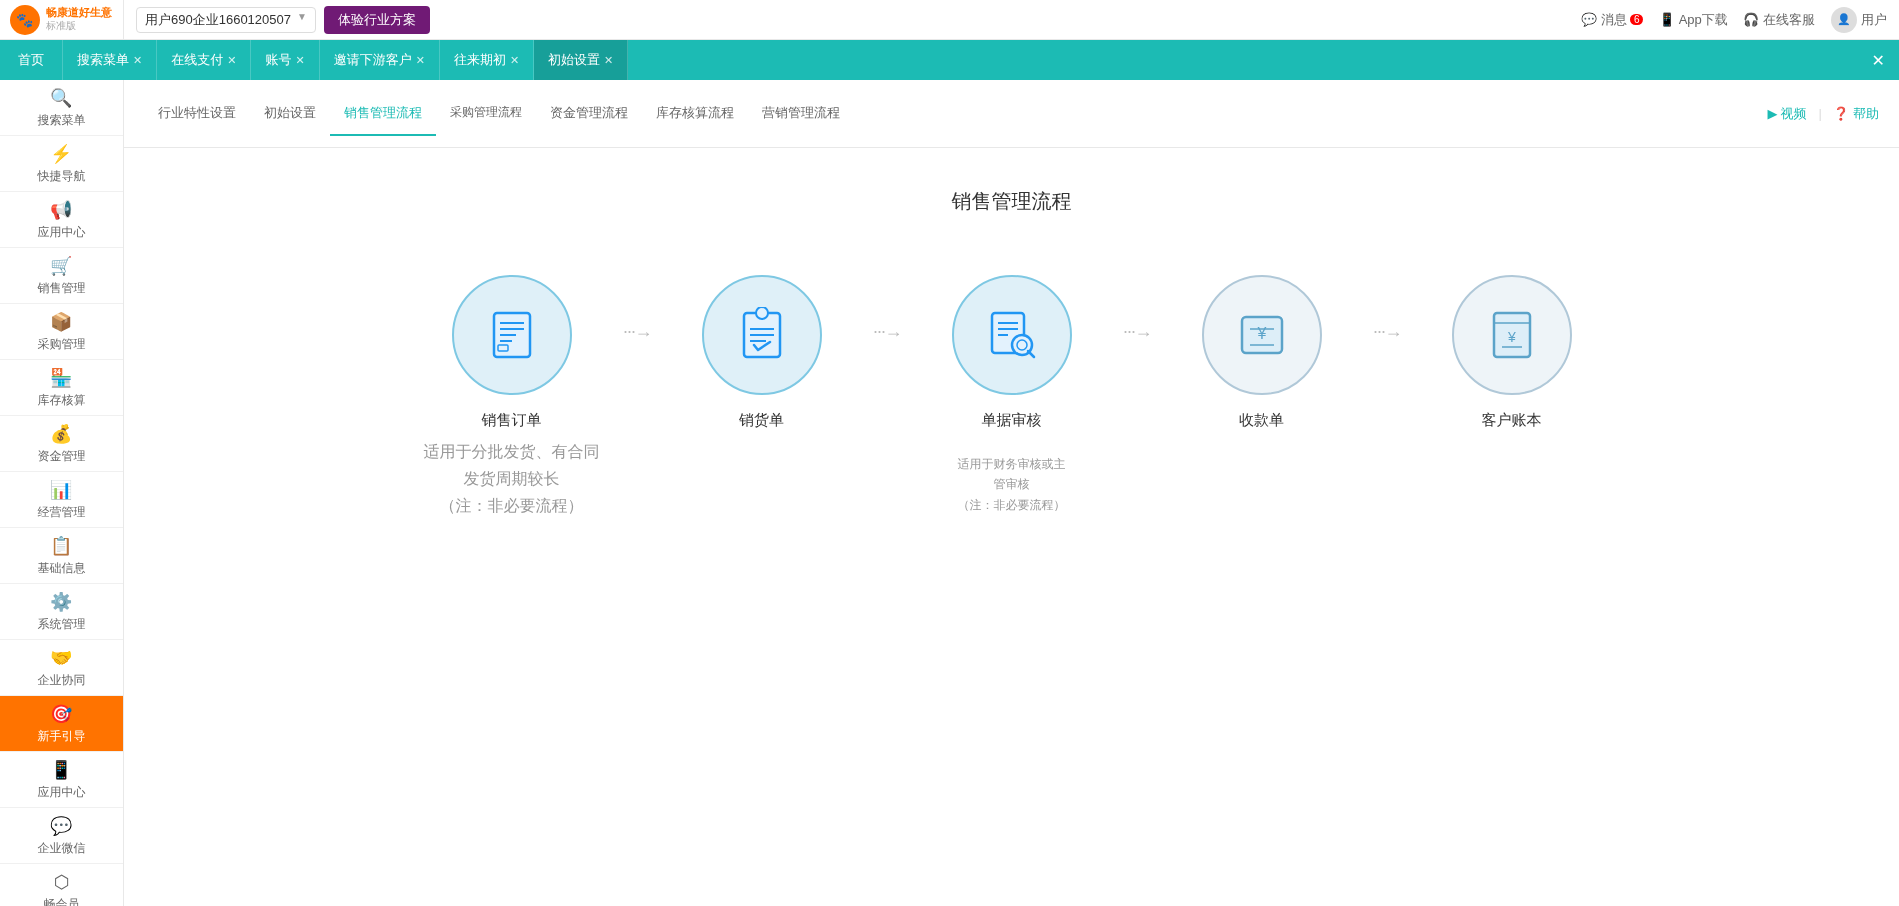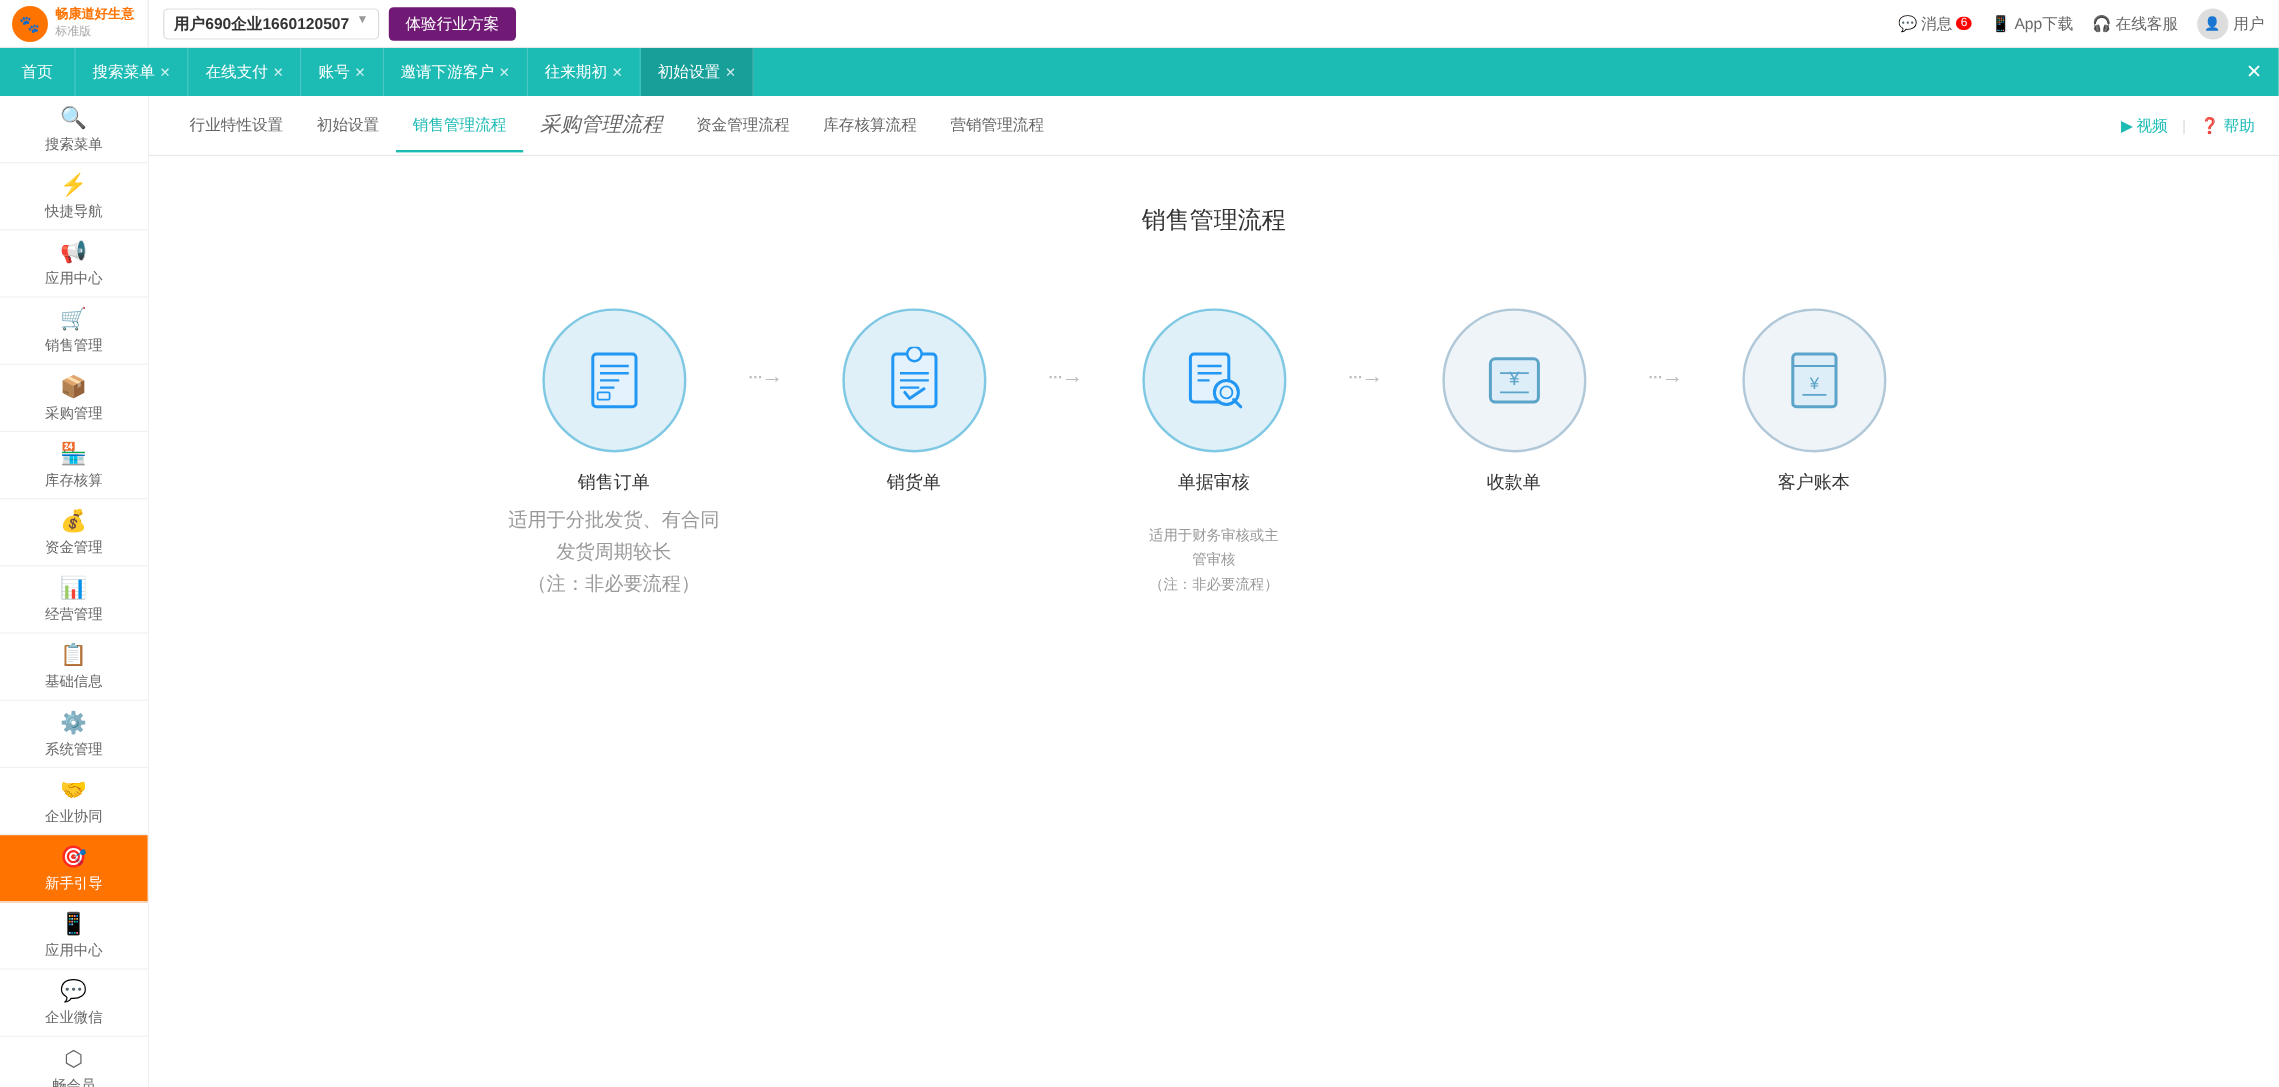--- a/index.html
+++ b/index.html
@@ -13,21 +13,21 @@
   <div style="width:124px; display:flex; align-items:center; gap:6px; padding:0 10px; border-right:1px solid #e8e8e8; flex-shrink:0;">
     <div style="width:30px;height:30px;background:#ff7300;border-radius:50%;display:flex;align-items:center;justify-content:center;color:#fff;font-size:14px;">🐾</div>
     <div>
       <div style="font-size:11px;color:#ff7300;font-weight:bold;line-height:1.2;">畅康道好生意</div>
       <div style="font-size:10px;color:#aaa;">标准版</div>
     </div>
   </div>
 
   <div style="flex:1;display:flex;align-items:center;justify-content:space-between;padding:0 12px;">
     <div style="display:flex;align-items:center;gap:8px;">
-      <div style="display:flex;align-items:flex-start;border:1px solid #ddd;border-radius:4px;padding:3px 8px;cursor:pointer;gap:6px;font-size:13px;color:#333;font-weight:bold;">
+      <div style="display:flex;align-items:flex-start;border:1px solid #ddd;border-radius:4px;padding:3px 8px;cursor:pointer;gap:6px;font-size:13px;color:#333;">
         <span>用户690企业1660120507</span>
         <span style="color:#999;font-size:10px;">▼</span>
       </div>
       <button style="background:#701a75;color:#fff;border:none;border-radius:4px;padding:5px 14px;cursor:pointer;font-size:13px;">体验行业方案</button>
     </div>
     <div style="display:flex;align-items:center;gap:16px;color:#666;font-size:13px;">
       <div style="display:flex;align-items:center;gap:3px;cursor:pointer;position:relative;">
         <span>💬</span>
         <span>消息</span>
         <span style="background:#f00;color:#fff;border-radius:10px;font-size:10px;padding:0 4px;">6</span>
@@ -146,21 +146,21 @@
 
   </div>
 
   <div style="flex:1;background:#fff;overflow-y:auto;display:flex;flex-direction:column;">
 
     <div style="display:flex;align-items:center;border-bottom:1px solid #e8e8e8;padding:0 20px;background:#fff;justify-content:space-between;">
       <div style="display:flex;align-items:center;text-align:center;">
         <div style="padding:12px 14px;cursor:pointer;font-size:13px;color:#666;border-bottom:2px solid transparent;white-space:nowrap;">行业特性设置</div>
         <div style="padding:12px 14px;cursor:pointer;font-size:13px;color:#666;border-bottom:2px solid transparent;white-space:nowrap;">初始设置</div>
         <div style="padding:12px 14px;cursor:pointer;font-size:13px;color:#1cbbb4;border-bottom:2px solid #1cbbb4;white-space:nowrap;">销售管理流程</div>
-        <div style="padding:12px 14px;cursor:pointer;font-size:17px;color:#666;border-bottom:2px solid transparent;white-space:nowrap;font-style:italic;">采购管理流程</div>
+        <div style="padding:24px 14px;cursor:pointer;font-size:12px;color:#666;border-bottom:2px solid transparent;white-space:nowrap;">采购管理流程</div>
         <div style="padding:12px 14px;cursor:pointer;font-size:13px;color:#666;border-bottom:2px solid transparent;white-space:nowrap;">资金管理流程</div>
         <div style="padding:12px 14px;cursor:pointer;font-size:13px;color:#666;border-bottom:2px solid transparent;white-space:nowrap;">库存核算流程</div>
         <div style="padding:12px 14px;cursor:pointer;font-size:13px;color:#666;border-bottom:2px solid transparent;white-space:nowrap;">营销管理流程</div>
       </div>
       <div style="display:flex;align-items:center;gap:12px;font-size:13px;">
         <div style="display:flex;align-items:center;gap:3px;color:#1cbbb4;cursor:pointer;">
           <span>▶</span>
           <span>视频</span>
         </div>
         <span style="color:#ddd;">|</span>

